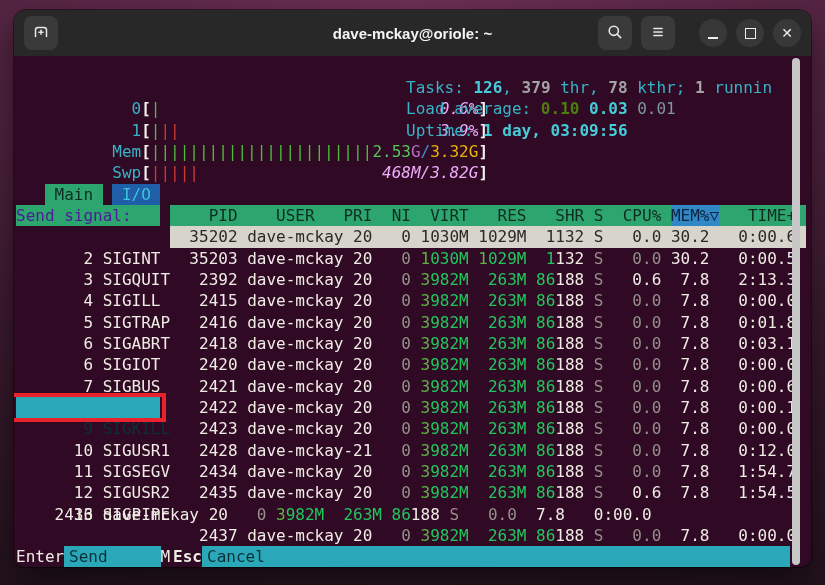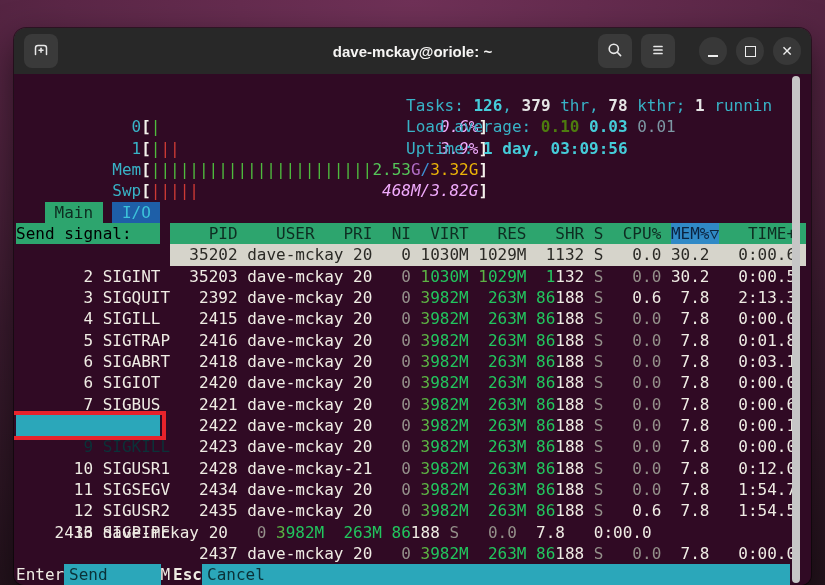--- a/index.html
+++ b/index.html
@@ -1,19 +1,19 @@
 <!DOCTYPE html>
 <html><head>
 <meta charset="utf-8">
 <style>
   html,body{margin:0;padding:0;background:#1c0f16;}
   .stage{position:relative;width:825px;height:585px;overflow:hidden;
     background:radial-gradient(140% 110% at 50% 0%, #6f3157 0%, #5b2747 30%, #3b1b2f 62%, #22121b 100%);
     font-family:"Liberation Sans",sans-serif;}
-  .window{position:absolute;left:14px;top:28px;width:797px;height:557px;
+  .window{position:absolute;left:14px;top:10px;width:797px;height:557px;
     border-radius:12px 12px 10px 10px;overflow:hidden;
     box-shadow:0 14px 36px rgba(0,0,0,.55), 0 0 0 1px rgba(0,0,0,.45);}
   
   .headerbar{height:46px;background:#282828;display:flex;align-items:center;padding:0 10px;position:relative;}
   .hb-btn{width:34px;height:34px;border-radius:8px;background:#3a3a3a;border:none;
     display:flex;align-items:center;justify-content:center;cursor:pointer;padding:0;}
   .title{position:absolute;left:50%;transform:translateX(-50%);color:#f6f5f4;font-size:15px;font-weight:700;white-space:nowrap;}
   .hb-right{margin-left:auto;display:flex;align-items:center;gap:9px;}
   .hb-sep{width:6px;}
   .wbtn{width:28px;height:28px;border-radius:50%;background:#383838;border:none;color:#eeeeee;
@@ -32,30 +32,30 @@
   .br{font-weight:700;color:#f4f2ec;}
   .minner{display:inline-flex;width:34ch;overflow:hidden;vertical-align:bottom;height:21.33px;}
   .mval{margin-left:auto;}
   .tick{display:inline-block;width:1ch;text-align:center;}
   .tick-g{color:#4fbb3e;}
   .tick-r{color:#cd3a35;}
   .v-dim{color:#f0abfc;font-style:italic;}
   .memg{color:#55c659;} .memu{color:#b06cc4;} .mems{color:#3d8fd1;} .memt{color:#eab308;}
   
   .rcol{position:absolute;left:390px;top:0;white-space:pre;}
-  .tc{color:#38b2c6;} .tb{color:#45ccd9;font-weight:700;} .tg{color:#e5e5e5;font-weight:700;}
+  .tc{color:#38b2c6;} .tb{color:#45ccd9;font-weight:700;} .tg{color:#a3a3a3;font-weight:700;}
   .lw{color:#4d7c0f;font-weight:700;} .lb{color:#45ccd9;font-weight:700;} .lf{color:#7d98a4;}
   
   .line-tabs{padding-left:3ch;}
   .tab{display:inline-block;padding:0 1ch;}
   .tab-main{background:#2da56e;color:#0e2d22;margin-right:1ch;}
   .tab-io{background:#1e5fa8;color:#3cc3da;}
   
   .sig{width:15ch;flex:none;position:relative;}
-  .sig-title{background:#2da56e;color:#000000;}
+  .sig-title{background:#2da56e;color:#4c1d95;}
   .sig-num{display:inline-block;width:2ch;text-align:right;}
   .sig-name{margin-left:1ch;}
   .sig.selected{background:#2ba7ba;}
   .sig.selected .sig-num,.sig.selected .sig-name{color:#0b3138;}
   .rect{display:none;}
   .sig.selected .rect{display:block;position:absolute;left:-6px;right:-6px;top:-4px;bottom:-4px;
     border:4px solid #e8232b;pointer-events:none;}
   .gap{width:1ch;flex:none;}
   
   .trow{display:flex;flex:none;padding-right:1ch;}

